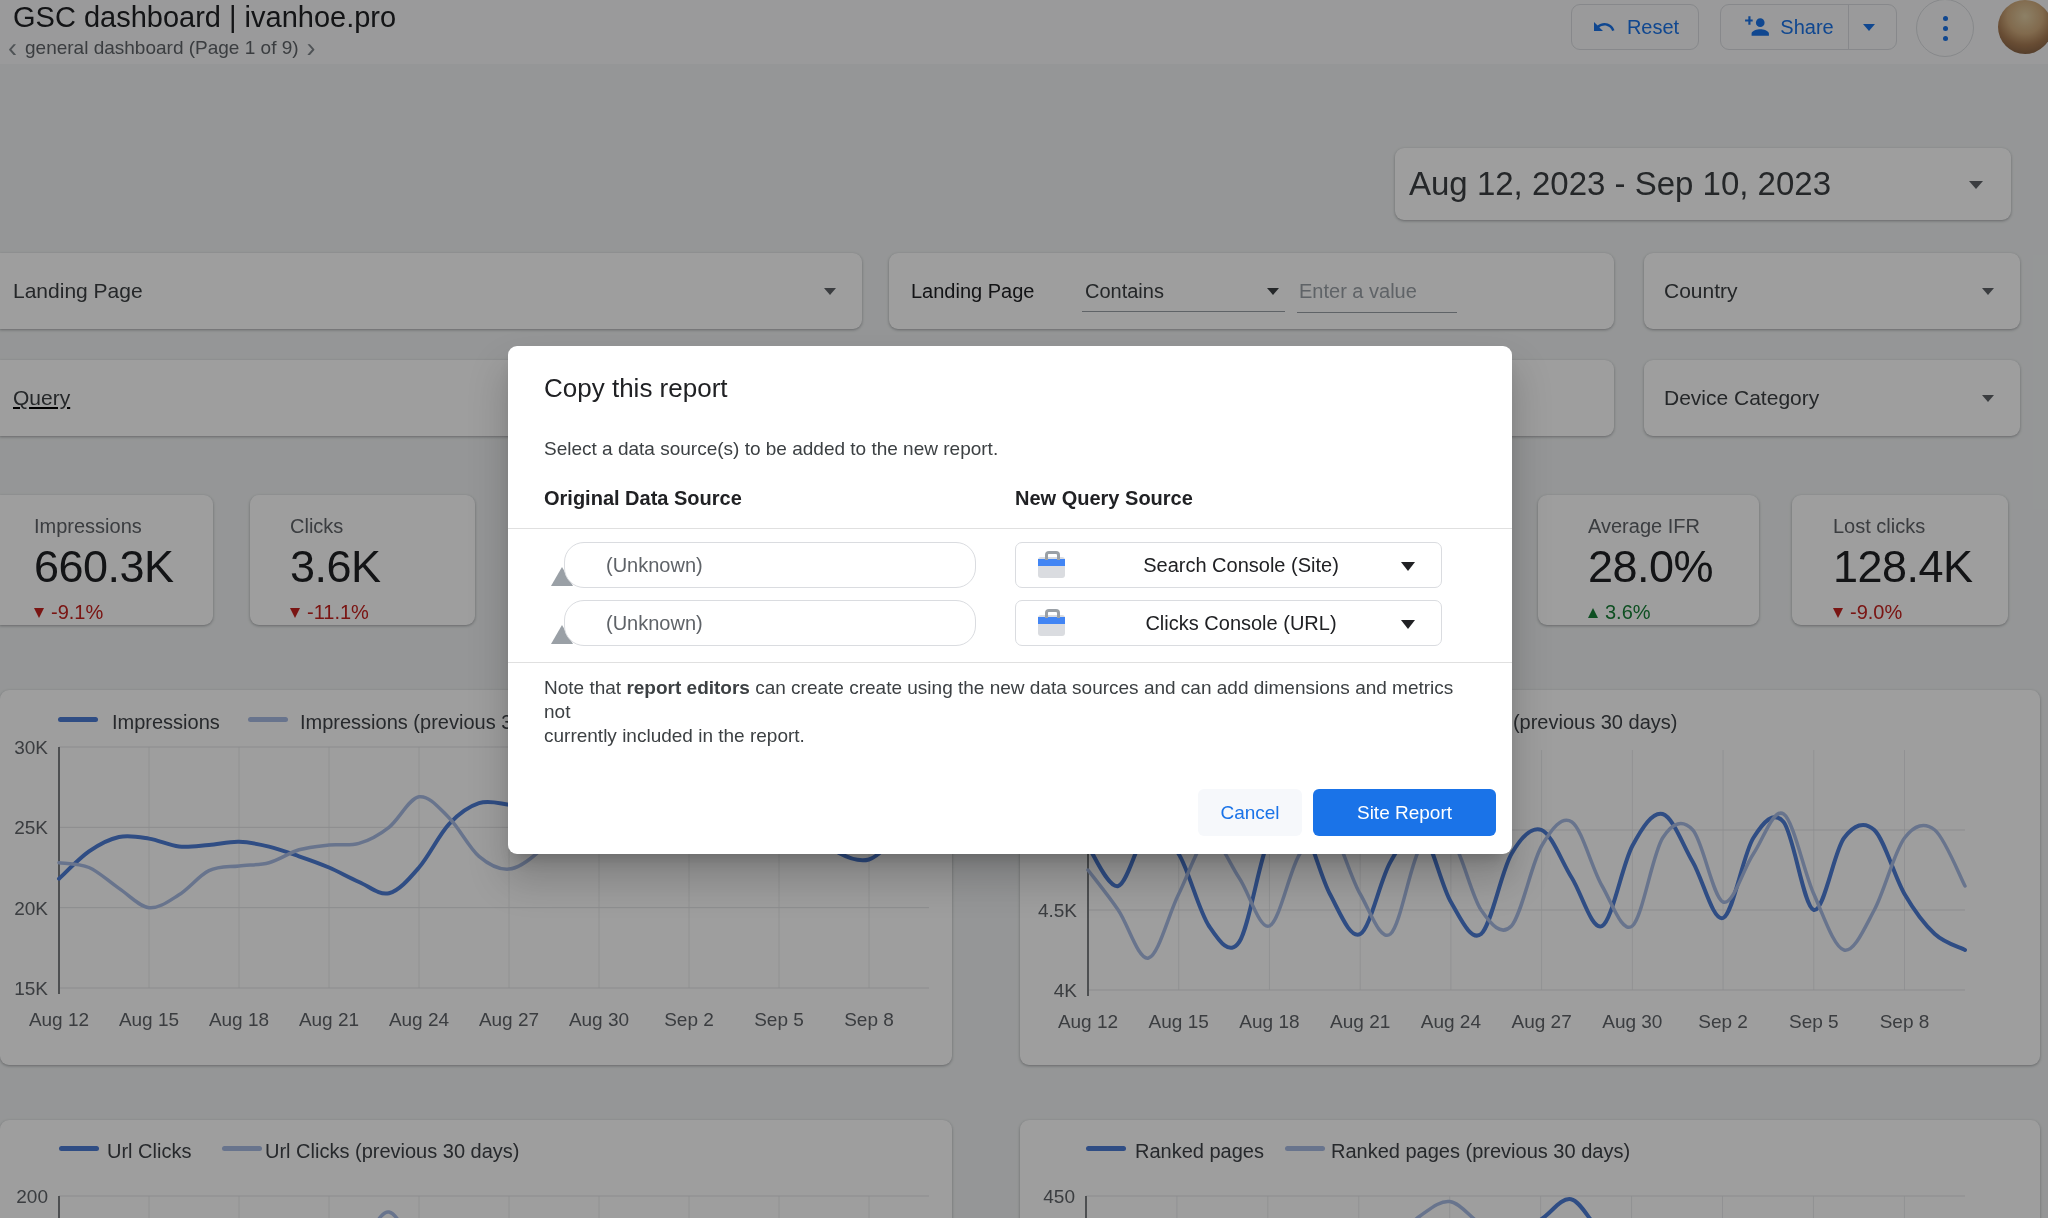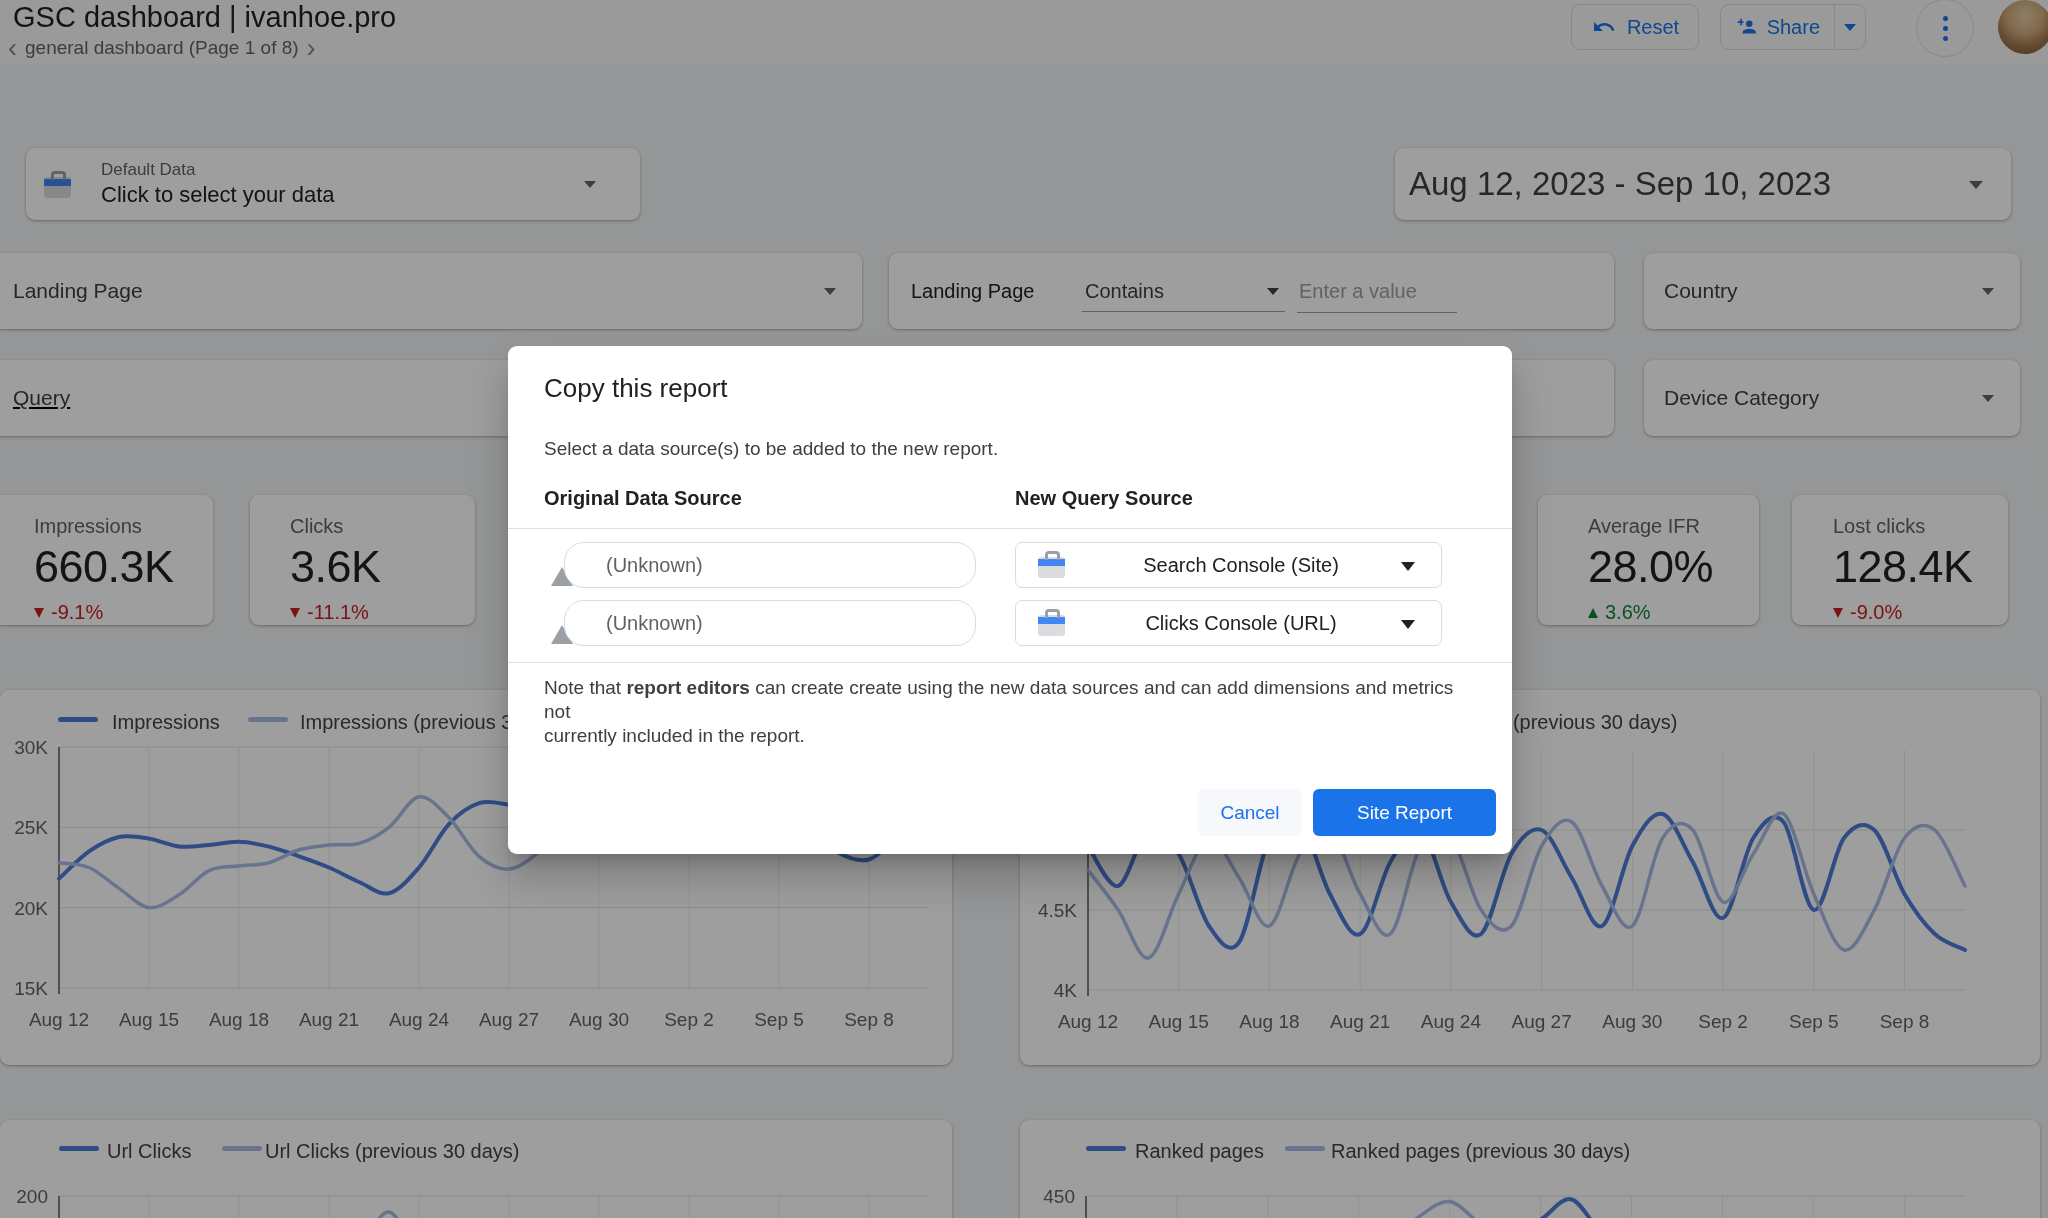--- a/index.html
+++ b/index.html
@@ -8,21 +8,21 @@
   
   .hdr{position:absolute;left:0;top:0;right:0;height:64px;background:#f8f9fa;}
   .rpt-title{position:absolute;left:13px;top:1px;font-size:29px;color:#202124;white-space:nowrap;}
   .pagenav{position:absolute;left:8px;top:36px;display:flex;align-items:center;gap:8px;}
   .chev{font-size:27px;line-height:24px;color:#80868b;cursor:pointer;}
   .pagenav-label{font-size:19px;color:#5f6368;}
   .hbtn{position:absolute;display:flex;align-items:center;justify-content:center;gap:10px;
         border:1px solid #dadce0;border-radius:9px;background:transparent;color:#1a73e8;
         font-size:20px;font-weight:500;font-family:inherit;box-sizing:border-box;cursor:pointer;}
   .reset-btn{left:1571px;top:4px;width:128px;height:46px;}
-  .share-btn{left:1720px;top:4px;width:146px;height:46px;gap:0;padding:0;}
+  .share-btn{left:1720px;top:4px;width:177px;height:46px;gap:0;padding:0;}
   .share-btn .lbl{margin-left:10px;}
   .share-vdiv{width:1px;height:44px;background:#dadce0;margin-left:14px;}
   .share-caret-zone{width:40px;display:flex;align-items:center;justify-content:center;align-self:stretch;}
   .kebab{position:absolute;left:1916px;top:-1px;width:58px;height:58px;border:1px solid #dadce0;
          border-radius:50%;display:flex;flex-direction:column;align-items:center;justify-content:center;
          gap:5px;cursor:pointer;box-sizing:border-box;}
   .kebab i{width:5px;height:5px;border-radius:50%;background:#1a73e8;}
   .avatar{position:absolute;left:1998px;top:0;width:54px;height:54px;border-radius:50%;cursor:pointer;
           background:radial-gradient(circle at 50% 30%,#e3cfa5 0%,#d0ab7d 38%,#a87c54 62%,#6e503a 100%);}
   
@@ -116,21 +116,21 @@
 </style>
 </head>
 <body>
 
 <div class="stage">
 
   <div class="hdr">
     <div class="rpt-title">GSC dashboard | ivanhoe.pro</div>
     <div class="pagenav">
       <span class="chev">‹</span>
-      <span class="pagenav-label">general dashboard (Page 1 of 8)</span>
+      <span class="pagenav-label">general dashboard (Page 1 of 9)</span>
       <span class="chev">›</span>
     </div>
     <button class="hbtn reset-btn">
       <svg width="26" height="24" viewBox="0 0 24 24">
         <path d="M12.5 8c-2.65 0-5.05.99-6.9 2.6L2 7v9h9l-3.62-3.62c1.39-1.16 3.16-1.88 5.12-1.88 3.54 0 6.55 2.31 7.6 5.5l2.37-.78C21.08 11.03 17.15 8 12.5 8z" fill="#1a73e8"></path>
       </svg>
       <span>Reset</span>
     </button>
     <div class="hbtn share-btn">
       <svg width="26" height="26" viewBox="0 0 24 24" style="margin-left:16px">
@@ -143,28 +143,20 @@
       </span>
     </div>
     <div class="kebab">
       <i></i>
         <i></i>
         <i></i>
     </div>
     <div class="avatar"></div>
   </div>
 
-  <div class="card data-card">
-    <span class="toolbox"></span>
-    <span class="dc-text">
-      <div class="dc-label">Default Data</div>
-      <div class="dc-value">Click to select your data</div>
-    </span>
-    <span class="caret"></span>
-  </div>
 
   <div class="card date-card">
     <span class="date-value">Aug 12, 2023 - Sep 10, 2023</span>
     <span class="caret"></span>
   </div>
 
   <div class="card fcard f-lp">
     <span class="f-label">Landing Page</span>
     <span class="caret"></span>
   </div>

